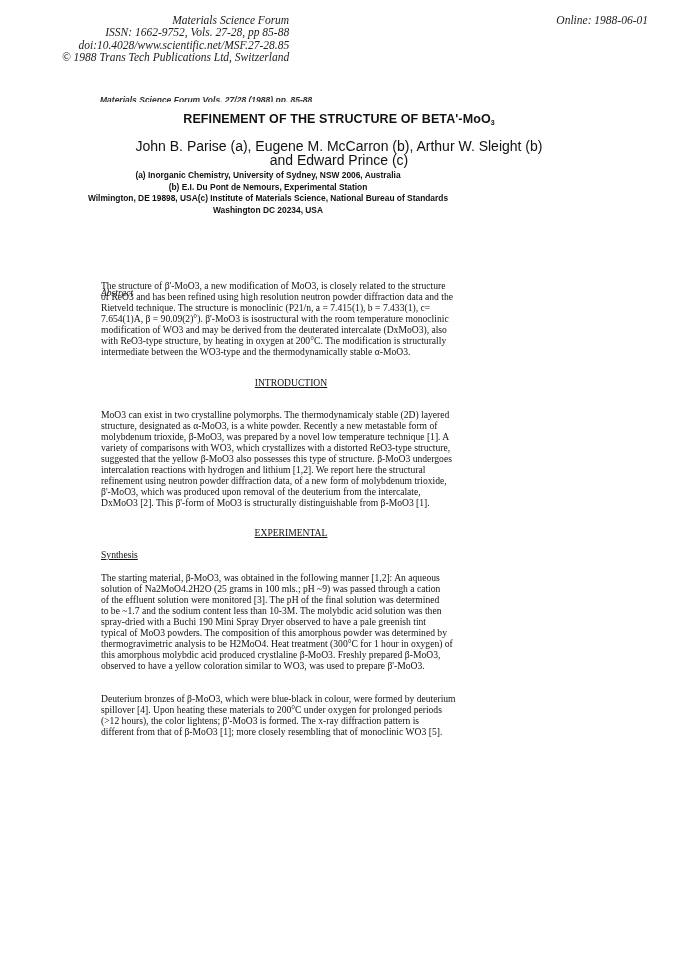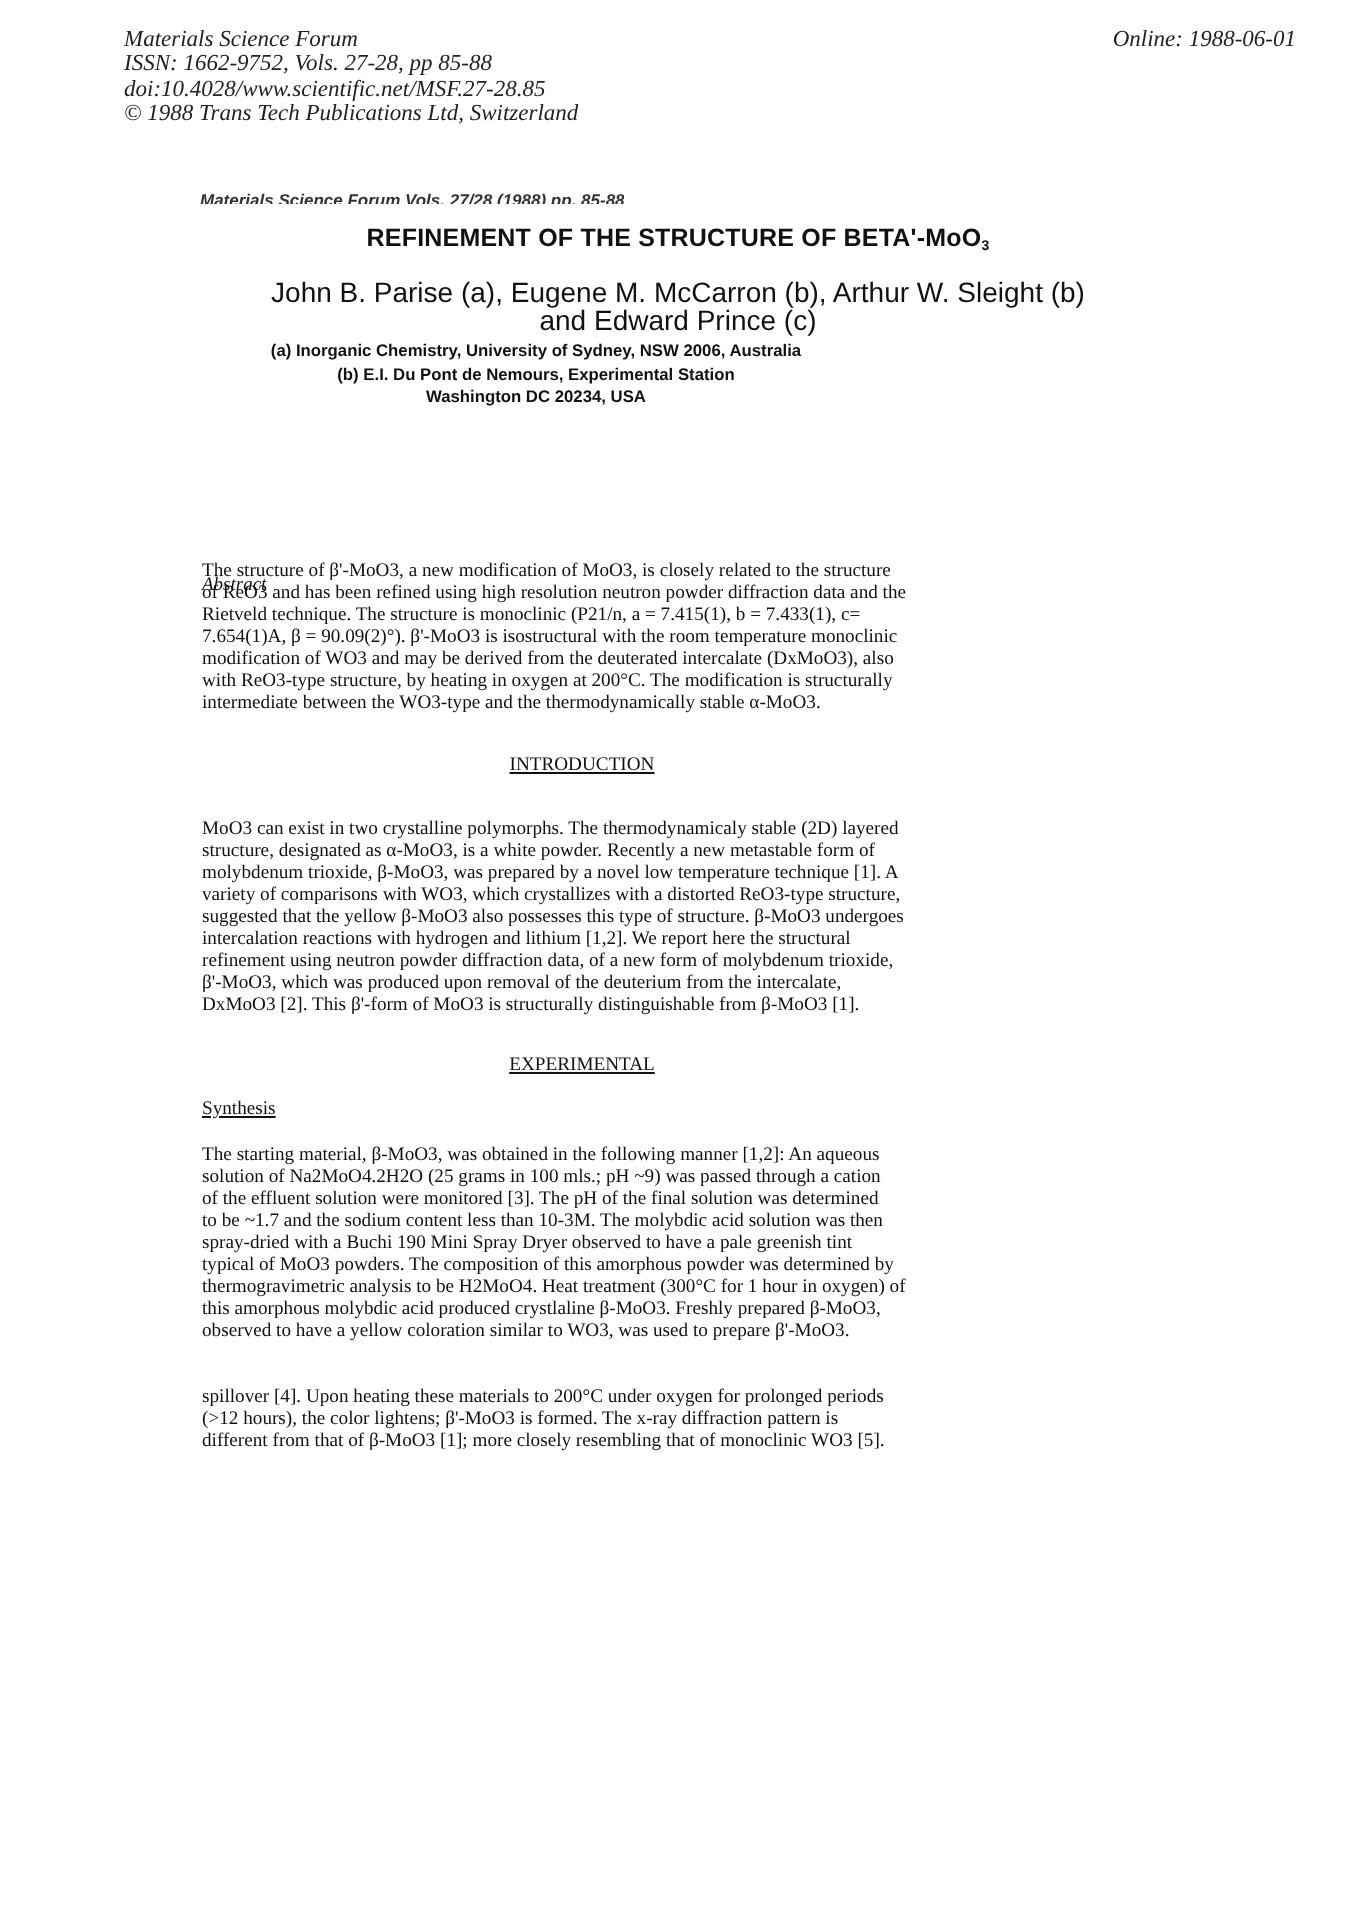--- a/index.html
+++ b/index.html
@@ -1,17 +1,17 @@
 <!DOCTYPE html>
 <html><head>
 <meta charset="utf-8">
 <style>
   html, body { margin:0; padding:0; background:#ffffff; }
   body { width:678px; height:959px; position:relative; overflow:hidden; color:#111; }
-  .hdr { position:absolute; left:62px; top:14px; font-family:"Liberation Serif", serif; font-style:italic; font-size:11.5px; line-height:12.4px; color:#222; }
+  .hdr { position:absolute; left:62px; top:14px; font-family:"Liberation Serif", serif; font-style:italic; font-size:11.5px; line-height:12.4px; color:#222;text-align:right; }
   .hdr div { white-space:nowrap; }
   .online { position:absolute; right:30px; top:14px; font-family:"Liberation Serif", serif; font-style:italic; font-size:11.5px; color:#222; }
   .cut { position:absolute; left:100px; top:64px; font-family:"Liberation Sans", sans-serif; font-weight:bold; font-style:italic; font-size:8.5px; color:#333; white-space:nowrap; height:6px; overflow:hidden; line-height:8px;margin-top:32px; }
   .title { position:absolute; left:0; width:678px; top:112px; text-align:center; font-family:"Liberation Sans", sans-serif; font-weight:bold; font-size:12.5px; letter-spacing:0.1px; }
   .authors { position:absolute; left:0; width:678px; top:139px; text-align:center; font-family:"Liberation Sans", sans-serif; font-size:14px; line-height:14px; }
   .affil { position:absolute; left:0; width:536px; top:170px; text-align:center; font-family:"Liberation Sans", sans-serif; font-size:8.4px; line-height:11.6px; font-weight:bold; color:#111; }
   .italic-head { position:absolute; left:101px; top:259px; font-family:"Liberation Serif", serif; font-style:italic; font-size:9.5px;margin-top:29px; }
   .para { position:absolute; left:101px; width:325px; font-family:"Liberation Serif", serif; font-size:9.6px; line-height:11px; color:#111; }
   .para .ln { white-space:nowrap; display:block; }
   .sec { position:absolute; left:0; width:582px; text-align:center; font-family:"Liberation Serif", serif; font-size:9.6px; }
@@ -36,20 +36,21 @@
 </div>
 
 <div class="authors">
   <div>John B. Parise (a), Eugene M. McCarron (b), Arthur W. Sleight (b)</div>
   <div>and Edward Prince (c)</div>
 </div>
 
 <div class="affil">
   <div>(a) Inorganic Chemistry, University of Sydney, NSW 2006, Australia</div>
   <div>(b) E.I. Du Pont de Nemours, Experimental Station</div>
+  <div>Wilmington, DE 19898, USA(c) Institute of Materials Science, National Bureau of Standards</div>
   <div>Washington DC 20234, USA</div>
 </div>
 
 <div class="italic-head">Abstract</div>
 
 <div class="para" style="top:280px;">
   <span class="ln">The structure of β'-MoO3, a new modification of MoO3, is closely related to the structure</span>
   <span class="ln">of ReO3 and has been refined using high resolution neutron powder diffraction data and the</span>
   <span class="ln">Rietveld technique.   The structure is monoclinic (P21/n, a = 7.415(1), b = 7.433(1), c=</span>
   <span class="ln">7.654(1)A, β = 90.09(2)°).   β'-MoO3 is isostructural with the room temperature monoclinic</span>
@@ -86,16 +87,17 @@
   <span class="ln">of the effluent solution were monitored [3].   The pH of the final solution was determined</span>
   <span class="ln">to be ~1.7 and the sodium content less than 10-3M.   The molybdic acid solution was then</span>
   <span class="ln">spray-dried with a Buchi 190 Mini Spray Dryer observed to have a pale greenish tint</span>
   <span class="ln">typical of MoO3 powders.   The composition of this amorphous powder was determined by</span>
   <span class="ln">thermogravimetric analysis to be H2MoO4.   Heat treatment (300°C for 1 hour in oxygen) of</span>
   <span class="ln">this amorphous molybdic acid produced crystlaline β-MoO3.   Freshly prepared β-MoO3,</span>
   <span class="ln">observed to have a yellow coloration similar to WO3, was used to prepare β'-MoO3.</span>
 </div>
 
 <div class="para" style="top:693px;">
+  <span class="ln">Deuterium bronzes of β-MoO3, which were blue-black in colour, were formed by deuterium</span>
   <span class="ln">spillover [4].   Upon   heating these materials to 200°C under oxygen for prolonged periods</span>
   <span class="ln">(&gt;12 hours), the color lightens; β'-MoO3 is formed.   The x-ray diffraction pattern is</span>
   <span class="ln">different from that of β-MoO3 [1]; more closely resembling that of monoclinic WO3 [5].</span>
 </div>
 
 </body></html>

